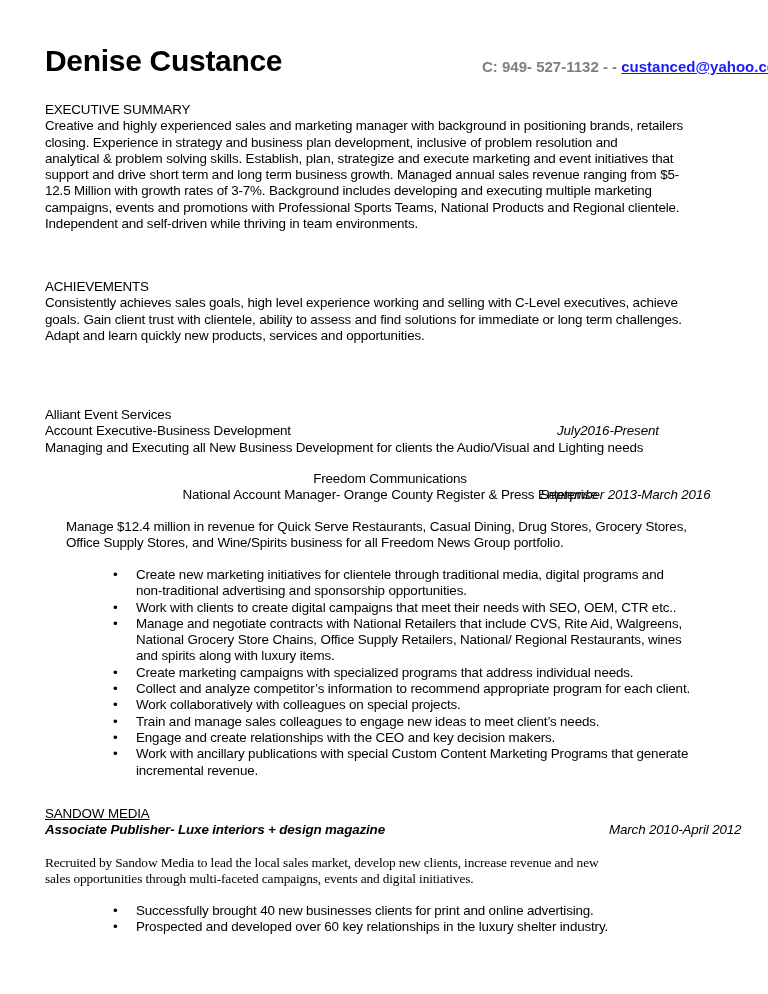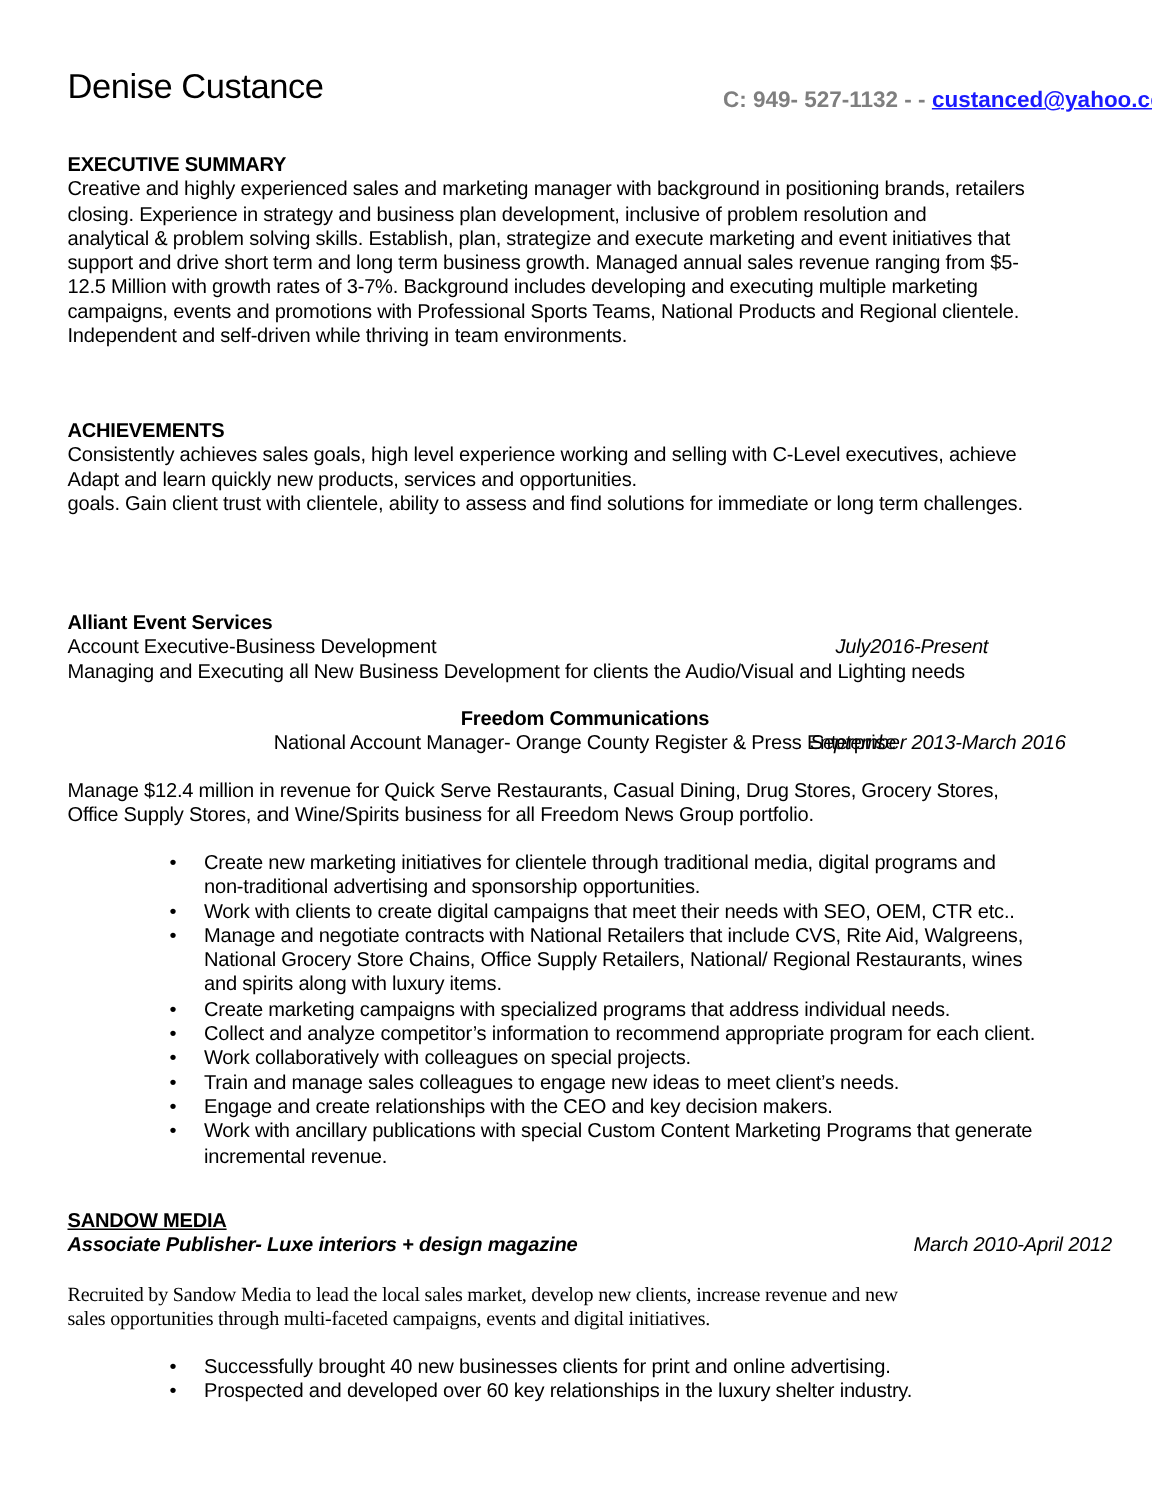--- a/index.html
+++ b/index.html
@@ -1,24 +1,24 @@
 <!DOCTYPE html>
 <html><head>
 <meta charset="utf-8">
 <style>
   html, body { margin: 0; padding: 0; background: #ffffff; }
   body { width: 768px; height: 994px; position: relative; overflow: hidden;
          font-family: "Liberation Sans", sans-serif; color: #000; }
   .page { position: absolute; left: 0; top: 0; width: 768px; height: 994px; }
   .abs { position: absolute; white-space: nowrap; }
-  .name { left: 45px; top: 44px; font-size: 23px; font-weight: normal; letter-spacing: -0.3px; }
+  .name { left: 45px; top: 44px; font-size: 30px; font-weight: bold; letter-spacing: -0.3px; }
   .contact { left: 482px; top: 58px; font-size: 15px; font-weight: bold; color: #7f7f7f; }
   .contact a { color: #1a1aff; text-decoration: underline; }
   .block { position: absolute; left: 45px; width: 690px; font-size: 13.4px; line-height: 16.3px; letter-spacing: -0.15px; }
-  .h { font-weight: bold; }
+  .h { font-weight: normal; }
   .line { display: block; white-space: nowrap; }
   .row { position: relative; height: 16.3px; white-space: nowrap; }
   .row .right { position: absolute; font-style: italic; }
   .bullets { position: absolute; left: 110px; width: 620px; font-size: 13.4px; line-height: 16.3px; letter-spacing: -0.15px; }
   .bullet { position: relative; padding-left: 26px; }
   .bullet .dot { position: absolute; left: 3px; top: 0; }
   .u { text-decoration: underline; }
   .bi { font-weight: bold; font-style: italic; }
 </style>
 </head>
@@ -36,42 +36,42 @@
     <span class="line">analytical &amp; problem solving skills. Establish, plan, strategize and execute marketing and event initiatives that</span>
     <span class="line">support and drive short term and long term business growth. Managed annual sales revenue ranging from $5-</span>
     <span class="line">12.5 Million with growth rates of 3-7%. Background includes developing and executing multiple marketing</span>
     <span class="line">campaigns, events and promotions with Professional Sports Teams, National Products and Regional clientele.</span>
     <span class="line">Independent and self-driven while thriving in team environments.</span>
   </div>
 
   <div class="block" style="top:279px;">
     <div class="line h">ACHIEVEMENTS</div>
     <span class="line">Consistently achieves sales goals, high level experience working and selling with C-Level executives, achieve</span>
+    <span class="line">goals. Gain client trust with clientele, ability to assess and find solutions for immediate or long term challenges.</span>
     <span class="line">Adapt and learn quickly new products, services and opportunities.</span>
-    <span class="line">goals. Gain client trust with clientele, ability to assess and find solutions for immediate or long term challenges.</span>
   </div>
 
 
   <div class="block" style="top:407px;">
     <div class="line h">Alliant Event Services</div>
     <div class="row">
       <span>Account Executive-Business Development</span>
       <span class="right" style="left:512px;">July2016-Present</span>
     </div>
     <span class="line">Managing and Executing all New Business Development for clients the Audio/Visual and Lighting needs</span>
   </div>
 
   <div class="block" style="top:471px;text-align:center;">
     <div class="line h">Freedom Communications</div>
     <div class="row">
       <span>National Account Manager- Orange County Register &amp; Press Enterprise</span>
       <span class="right" style="left:495px;">September 2013-March 2016</span>
     </div>
   </div>
-  <div class="block" style="top:519px;">
+  <div class="block" style="top:519px;margin-left:21px;">
     <span class="line">Manage $12.4 million in revenue for Quick Serve Restaurants, Casual Dining, Drug Stores, Grocery Stores,</span>
     <span class="line">Office Supply Stores, and Wine/Spirits business for all Freedom News Group portfolio.</span>
   </div>
 
   <div class="bullets" style="top:567px;">
     <div class="bullet">
         <span class="dot">•</span>
         <span class="line">Create new marketing initiatives for clientele through traditional media, digital programs and</span>
         <span class="line">non-traditional advertising and sponsorship opportunities.</span>
       </div>

